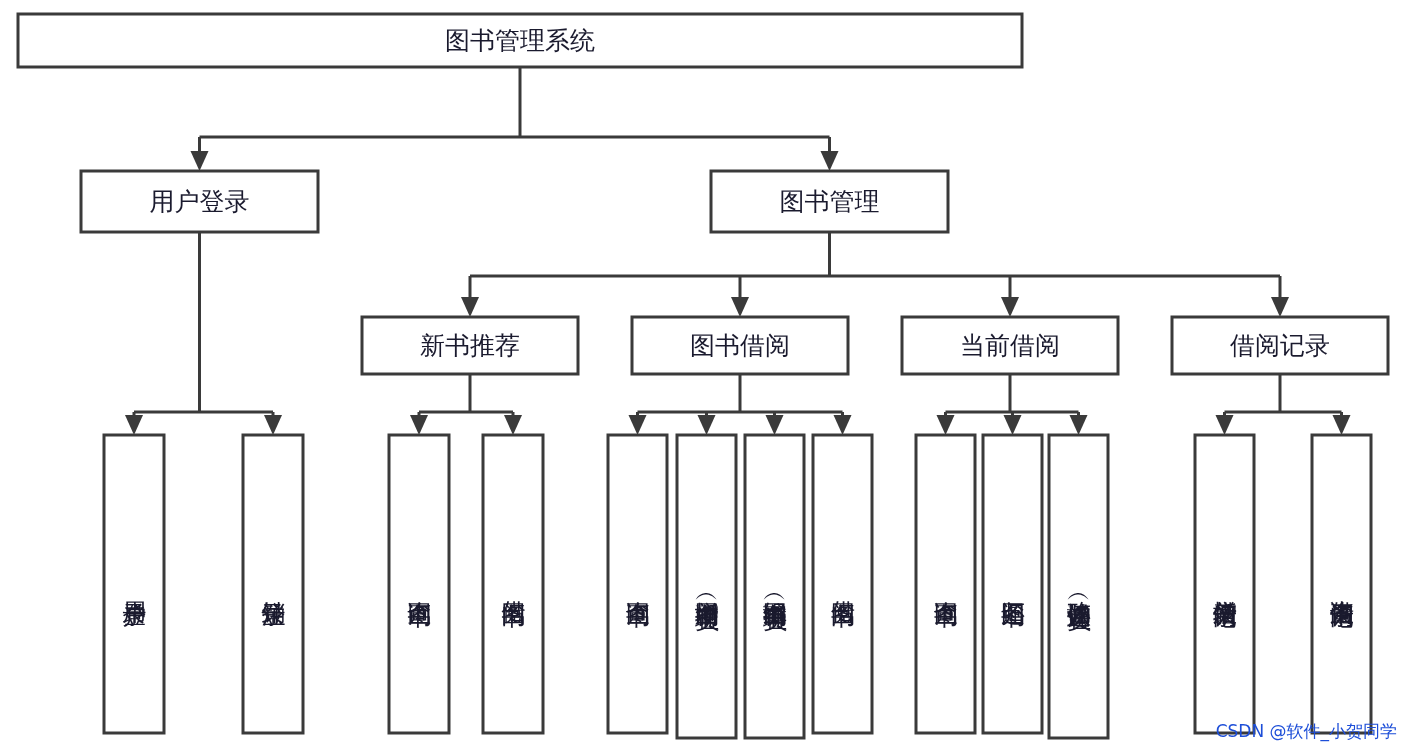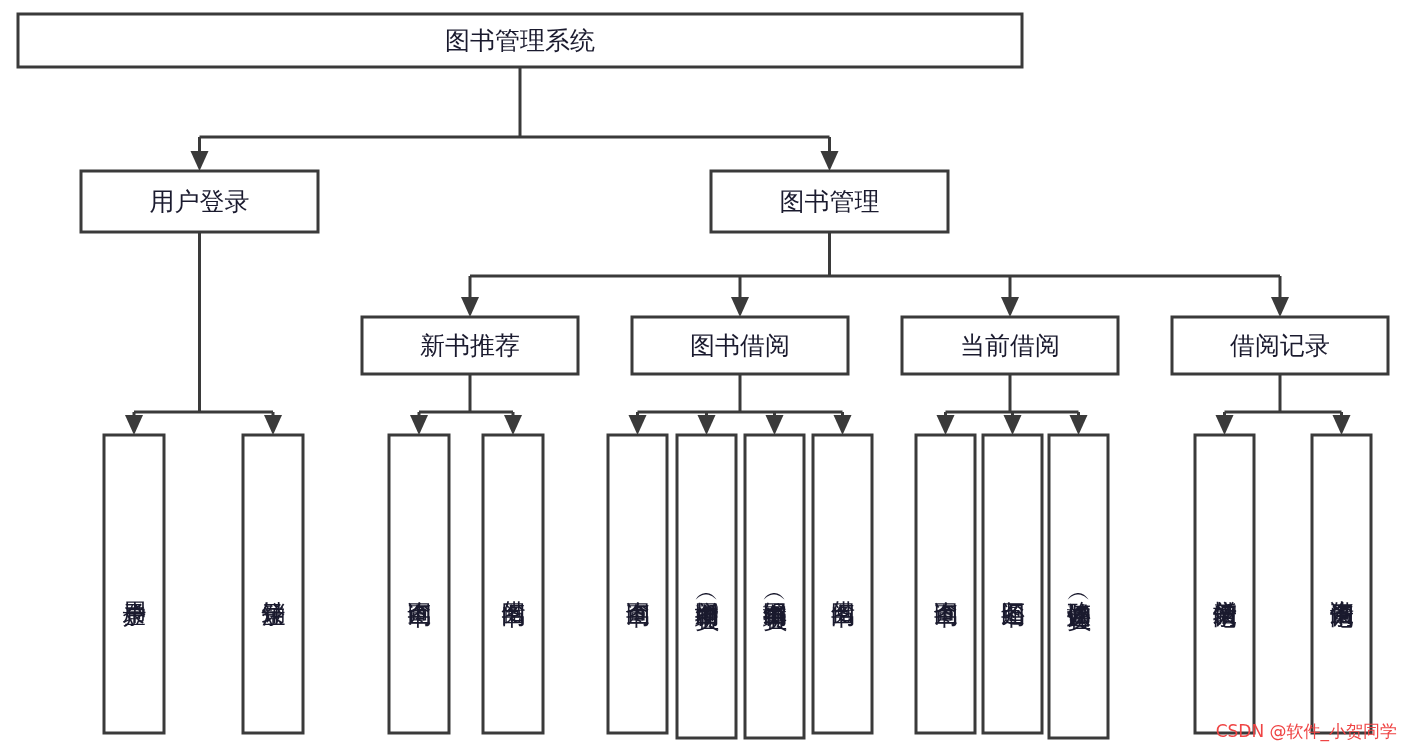--- a/index.html
+++ b/index.html
@@ -60,21 +60,21 @@
   .arrow-head {
     fill: #3a3a3a;
     stroke: none;
   }
   .watermark {
     position: absolute;
     right: 8px;
     bottom: 4px;
     font-family: "DejaVu Sans", "Liberation Sans", sans-serif;
     font-size: 17px;
-    color: #ef4444;
+    color: #1d4ed8;
     white-space: nowrap;
   }
 </style>
 </head>
 <body>
 
 <svg id="diagram" viewBox="0 0 1405 747">
   <g id="connectors-layer">
       <path d="M 520 67 L 520 137" class="connector"></path>
       <path d="M 199.5 137 L 829.5 137" class="connector"></path>

